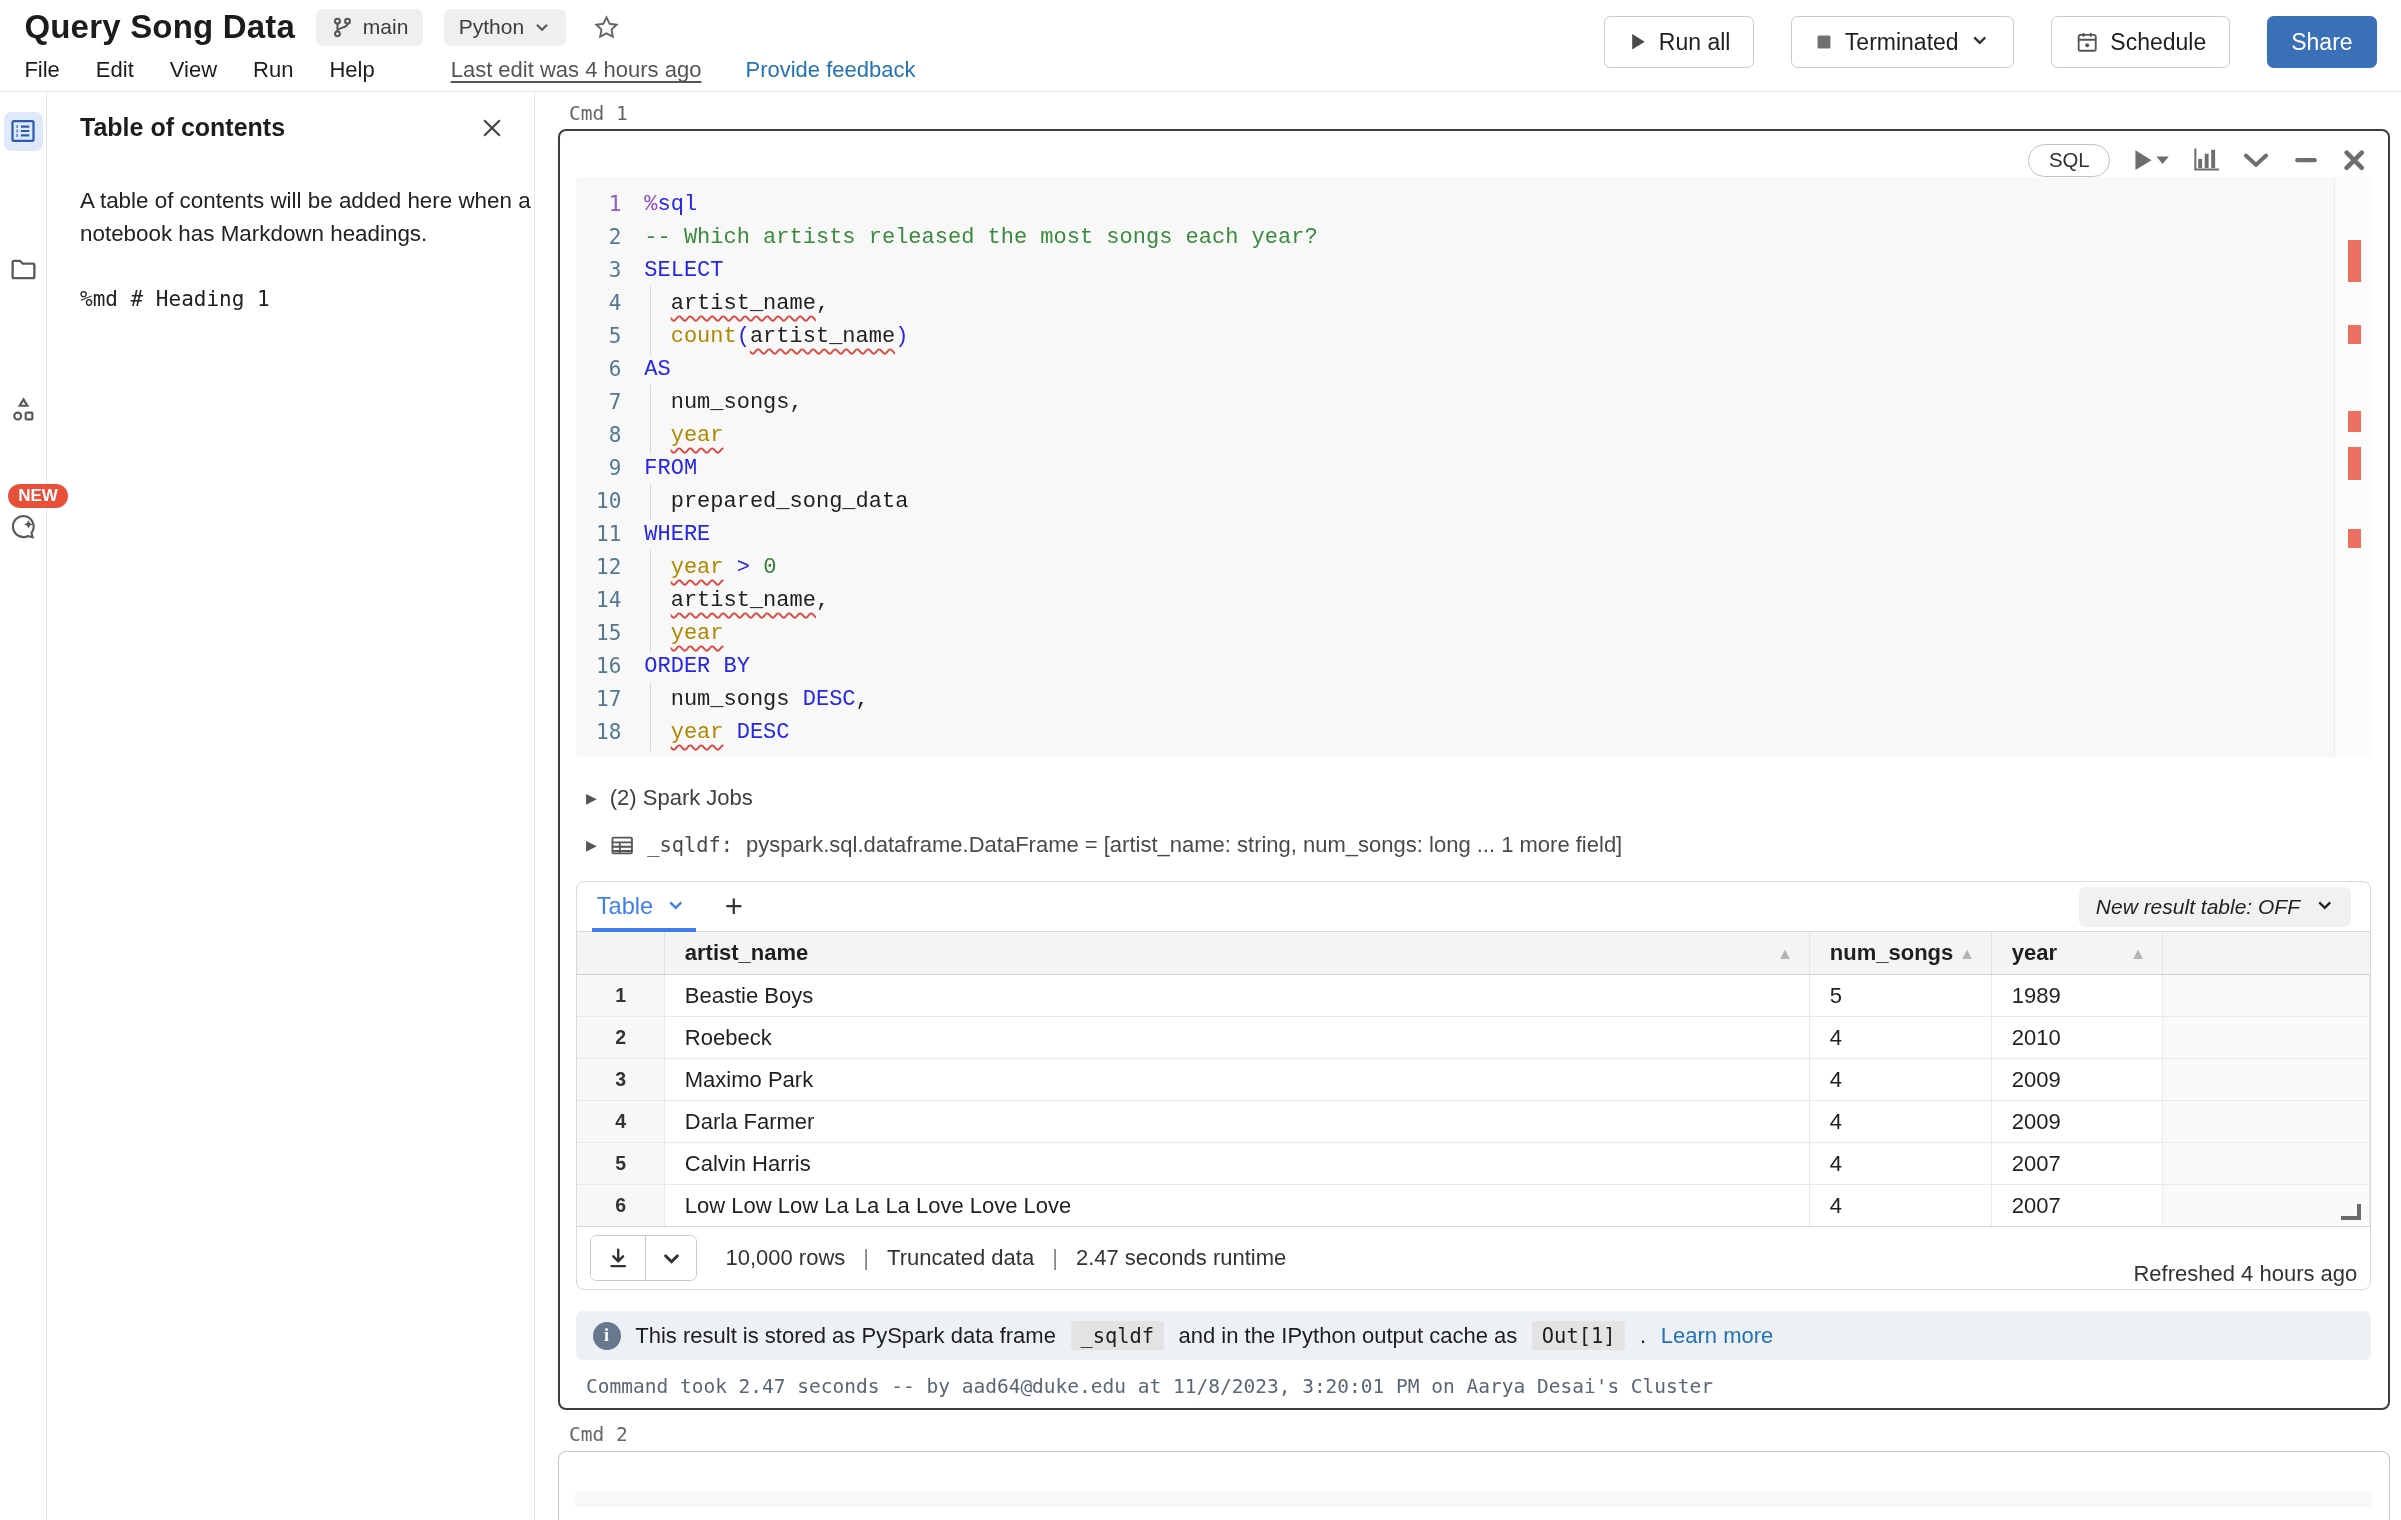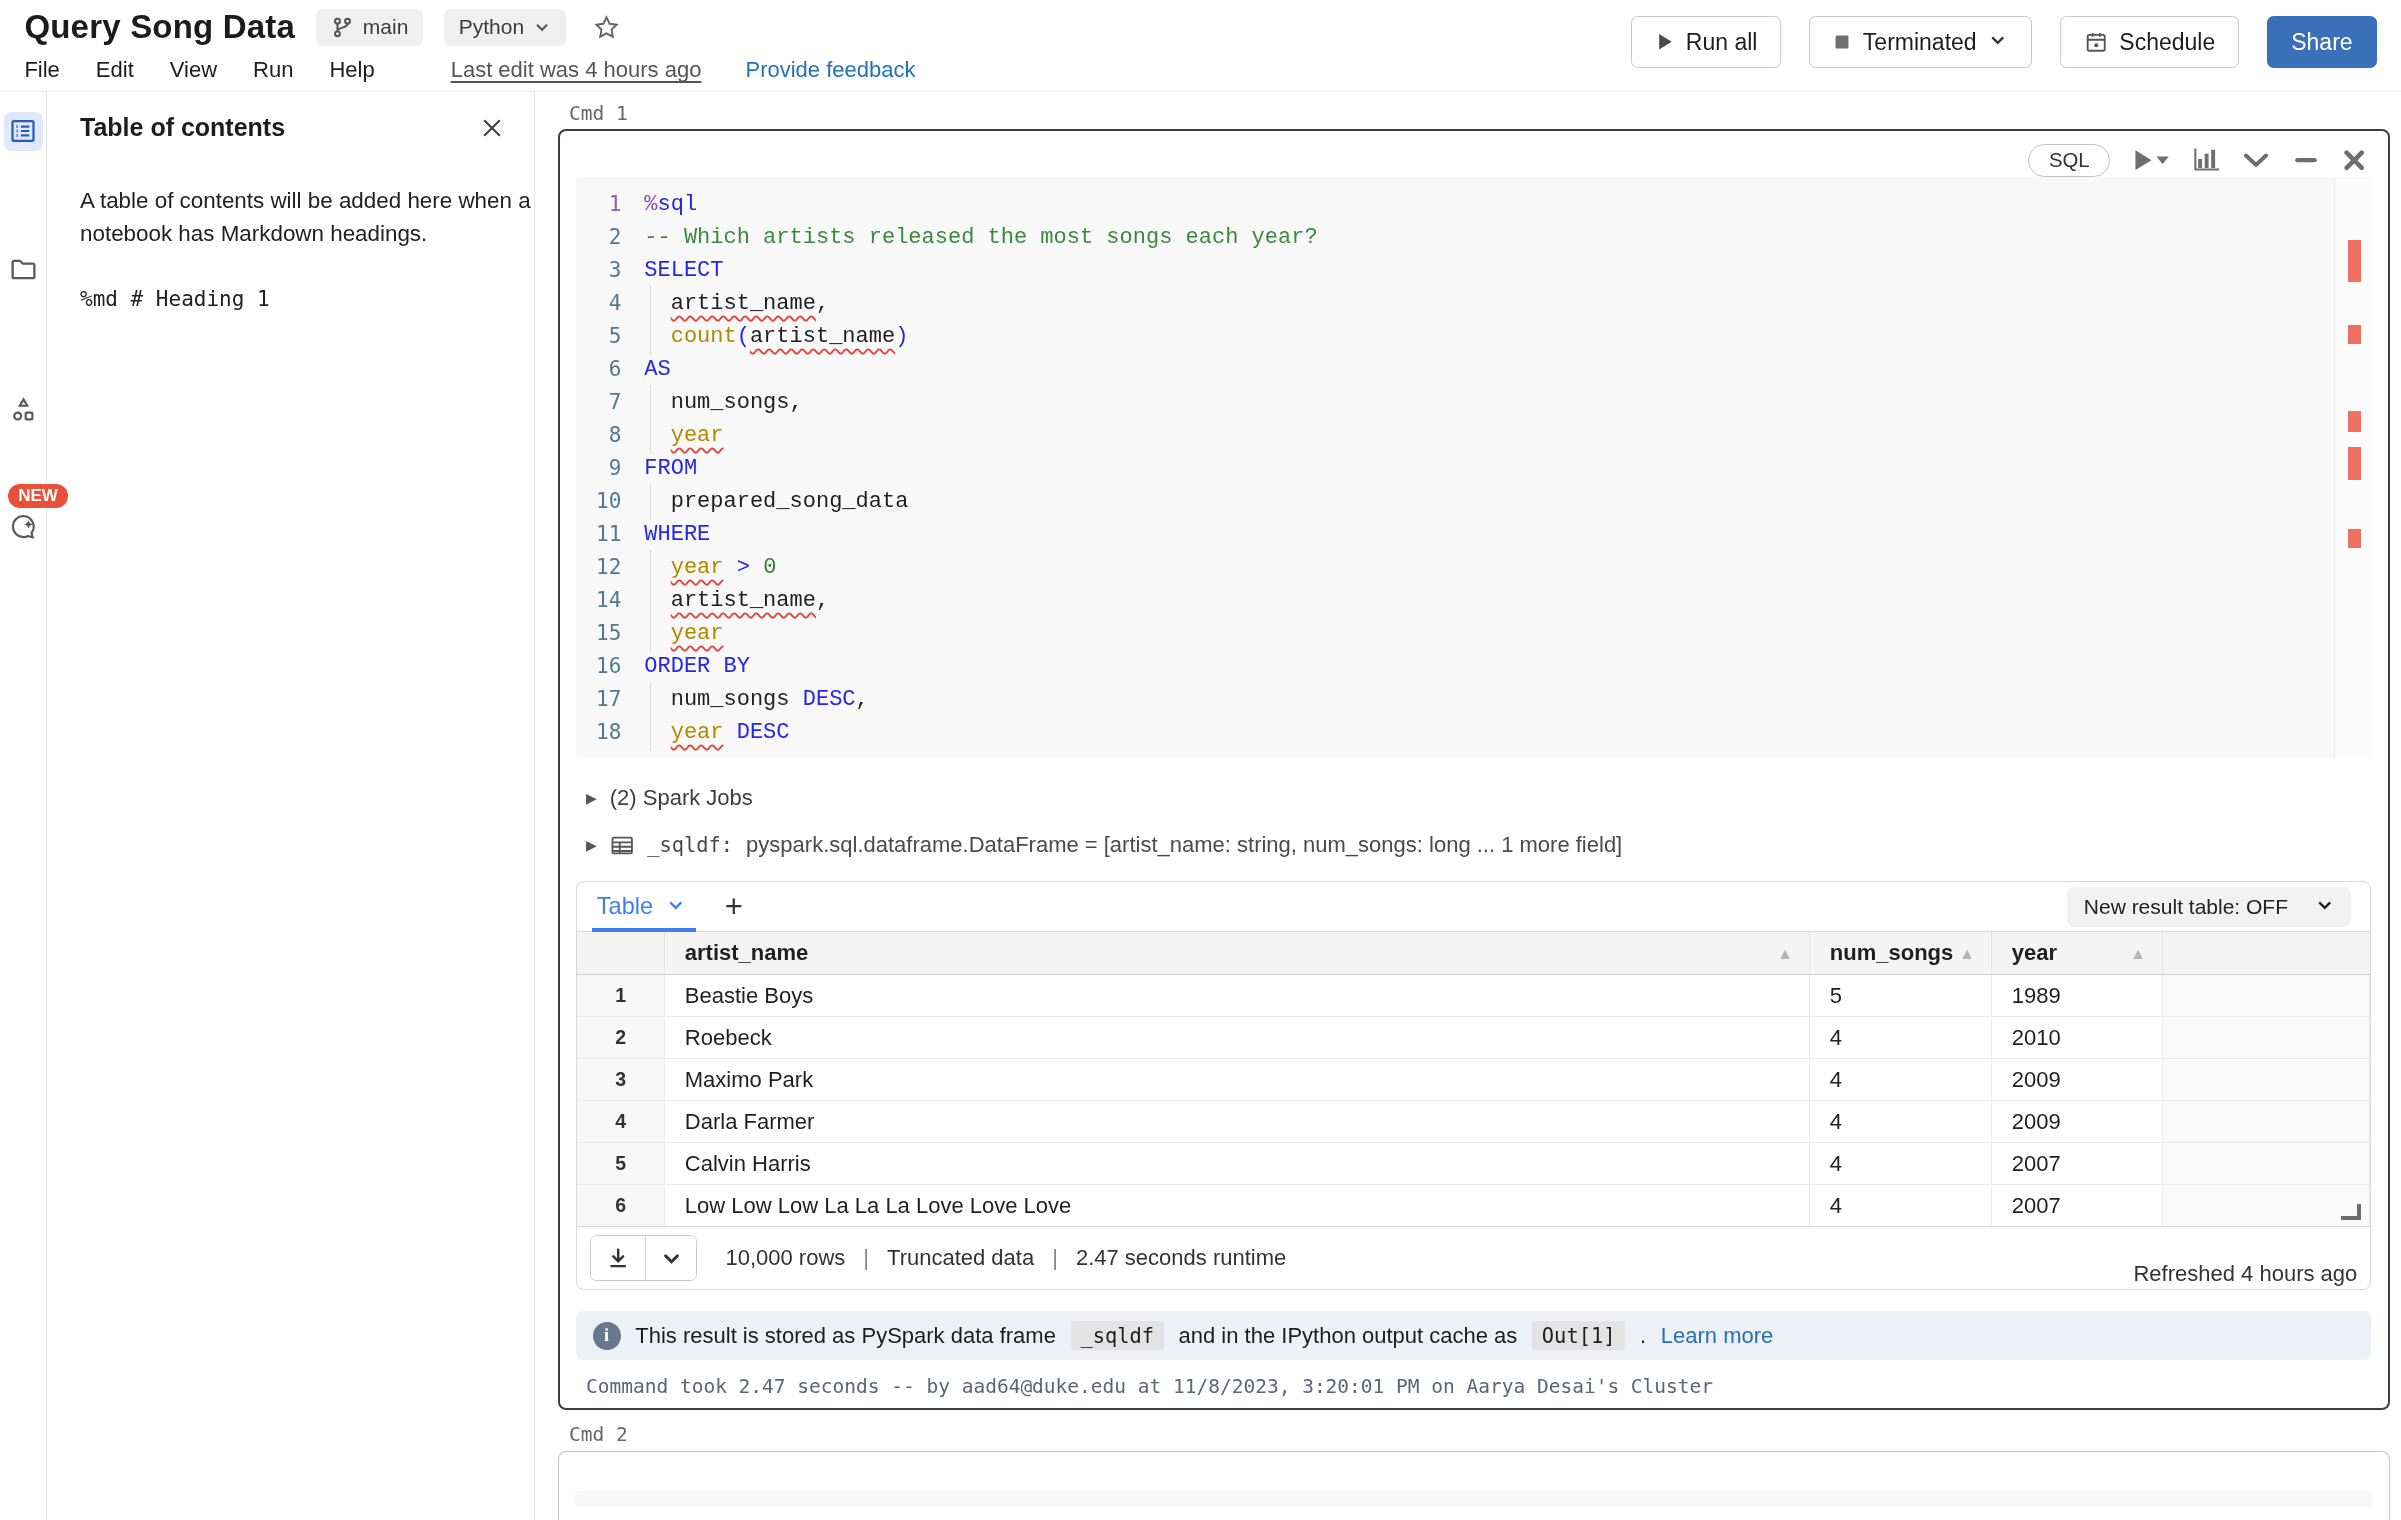--- a/index.html
+++ b/index.html
@@ -14,21 +14,21 @@
   .title-row { display: flex; align-items: center; gap: 21px; }
   .nb-title { font-size: 33px; font-weight: bold; letter-spacing: 0.2px; }
   .badge { display: inline-flex; align-items: center; gap: 9px; background: #efefef;
     border-radius: 6.5px; padding: 6.5px 14.7px; font-size: 21px; color: #3c3c3c; }
   .badge svg { display: block; }
   .star-btn { color: #5f5f5f; margin-left: 4.9px; display: flex; }
   .menu-row { display: flex; align-items: center; gap: 36px; margin-top: 11.4px; font-size: 22px; }
   .menu-item { color: #1c1c1c; }
   .last-edit { color: #555; text-decoration: underline; text-underline-offset: 4.1px; margin-left: 40px; }
   .feedback { color: #2272b4; margin-left: 8.1px; }
-  .hdr-right { display: flex; align-items: flex-start; gap: 28px; padding-top: 8.1px; justify-content: center; }
+  .hdr-right { display: flex; align-items: flex-start; gap: 37px; padding-top: 8.1px; justify-content: center; }
   .btn { display: inline-flex; align-items: center; gap: 11.4px; height: 52px;
     border: 1.2px solid #c9c9c9; border-radius: 6.5px; background: #fff;
     padding: 0 23px; font-size: 23px; color: #1f1f1f; }
   .btn-share { background: #3a70b7; border-color: #3a70b7; color: #fff; }
   .chev { display: inline-block; }
 
   
   .body-wrap { display: flex; height: 1429px; }
   .rail { width: 47px; border-right: 0.8px solid #e4e4e4; display: flex; flex-direction: column;
     align-items: center; padding-top: 19.5px; }
@@ -87,21 +87,21 @@
 
   .results { margin: 23px 16.3px 0 16.3px; border: 0.8px solid #d8d8d8; border-radius: 8px; position: relative; }
   .tabbar { height: 50px; display: flex; align-items: center; padding: 0 19.5px;
     border-bottom: 0.8px solid #d8d8d8; position: relative; }
   .tab-active { display: flex; align-items: center; gap: 13px; color: #3d7ff0; font-size: 23.6px;
     position: relative; height: 100%; }
   .tab-active .underline { position: absolute; bottom: -0.8px; left: -4.9px; width: 104px; height: 4.1px;
     background: #3d7ff0; }
   .add-tab { margin-left: 39px; font-size: 31px; color: #333; line-height: 1; }
   .nrt-pill { margin-left: auto; background: #f1f1f1; border-radius: 6.5px; padding: 8.1px 16.3px;
-    font-size: 21px; color: #222; display: flex; align-items: center; gap: 27px; }
+    font-size: 21px; color: #222; display: flex; align-items: center; gap: 15px; font-style: italic; }
 
   .tbl { position: relative; }
   .t-row { display: grid; grid-template-columns: 88px 1fr 182px 171px 207px; }
   .t-head { background: #f4f4f4; border-bottom: 0.8px solid #cfcfcf; }
   .t-head .t-cell { font-weight: bold; }
   .t-cell { height: 42px; display: flex; align-items: center; padding: 0 16.3px 0 19.5px;
     font-size: 22px; border-right: 0.8px solid #e4e4e4; color: #1f1f1f; overflow: hidden; }
   .t-cell:last-child { border-right: none; }
   .t-body .t-cell { height: 41px; background: #fff; border-right: 0.8px solid #eaeaea; }
   .t-body { border-bottom: 0.8px solid #eaeaea; }

